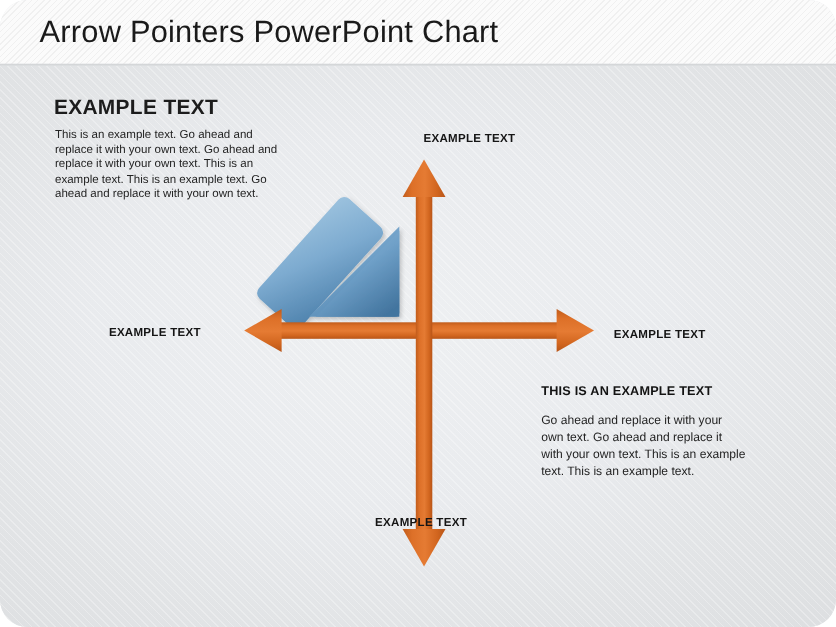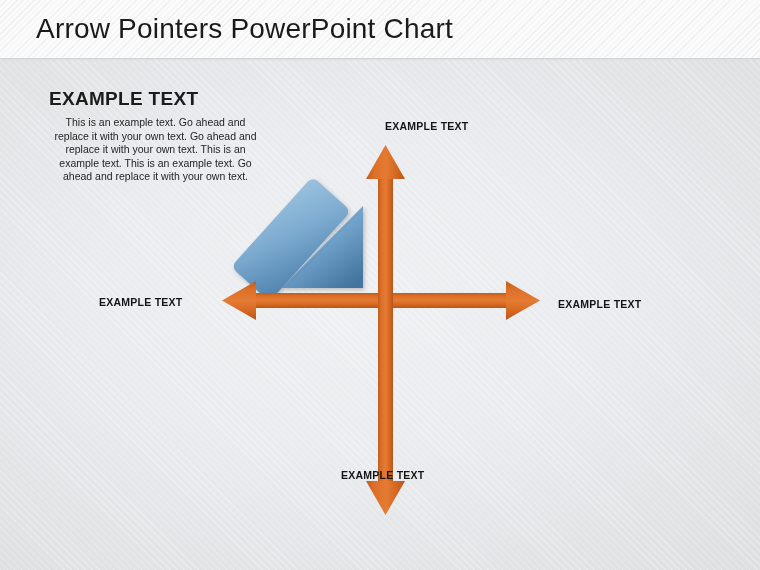--- a/index.html
+++ b/index.html
@@ -7,20 +7,21 @@
     padding: 0;
     background: #ffffff;
   }
   #slide {
     position: relative;
     width: 760px;
     height: 570px;
     overflow: hidden;
     font-family: "Liberation Sans", sans-serif;
     background: #e9ebed;
+    border-radius: 25px;
   }
 
   
   #header {
     position: absolute;
     left: 0; top: 0;
     width: 760px;
     height: 58px;
     background-color: #fbfbfb;
     background-image:
@@ -86,21 +87,20 @@
     color: #1c1c1c;
     letter-spacing: 0.3px;
     margin: 0 0 6px 0;
   }
   #left-body {
     font-size: 10.5px;
     line-height: 13.6px;
     color: #242424;
     margin: 0;
     padding-left: 1px;
-    text-align: center;
   }
 
   
   #right-block {
     position: absolute;
     left: 492px;
     top: 290px;
     width: 186px;
   }
   #right-heading {
@@ -190,20 +190,24 @@
   <div id="title">Arrow Pointers PowerPoint Chart</div>
 
   <div id="canvas">
     <div id="canvas-texture"></div>
 
     <div id="left-block">
       <div id="left-heading">EXAMPLE TEXT</div>
       <div id="left-body">This is an example text. Go ahead and replace it with your own text. Go ahead and replace it with your own text. This is an example text. This is an example text. Go ahead and replace it with your own text.</div>
     </div>
 
+    <div id="right-block">
+      <div id="right-heading">THIS IS AN EXAMPLE TEXT</div>
+      <div id="right-body">Go ahead and replace it with your own text. Go ahead and replace it with your own text. This is an example text. This is an example text.</div>
+    </div>
 
     <svg id="graphic" viewBox="0 0 760 510">
       <defs>
 
         <linearGradient id="gradOrangeV" x1="0" y1="0" x2="1" y2="0">
           <stop offset="0%" stop-color="#c15c1b"></stop>
           <stop offset="22%" stop-color="#dd7028"></stop>
           <stop offset="52%" stop-color="#e57b33"></stop>
           <stop offset="80%" stop-color="#d2661f"></stop>
           <stop offset="100%" stop-color="#b85518"></stop>

